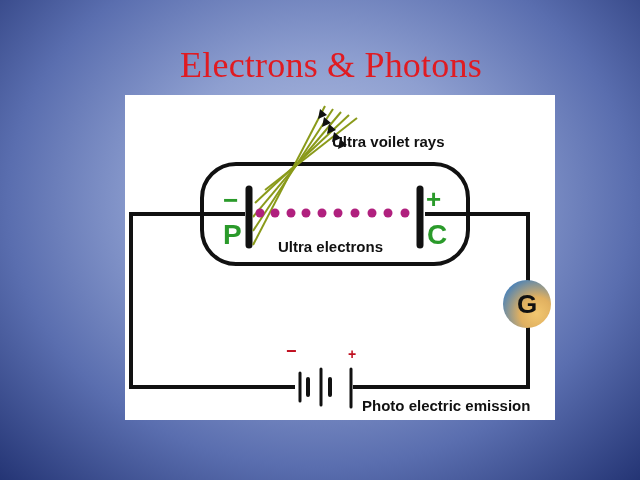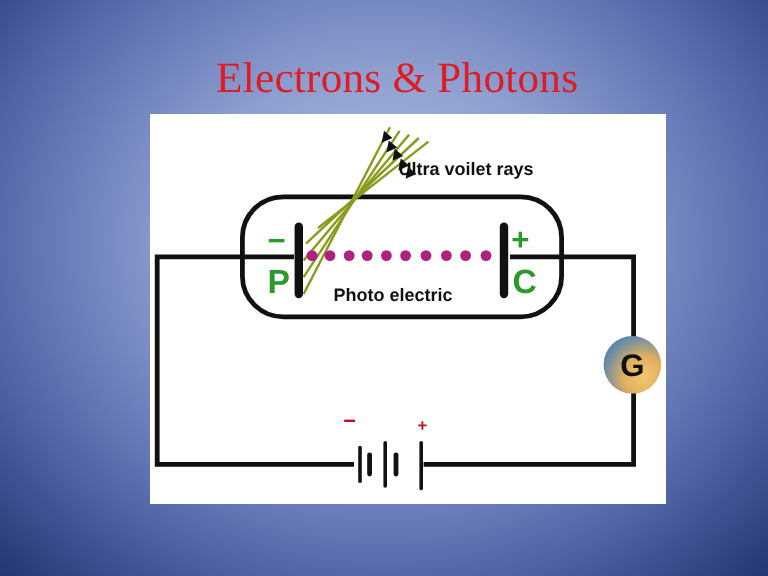--- a/index.html
+++ b/index.html
@@ -87,19 +87,20 @@
       <circle cx="263" cy="118" r="4.5"></circle>
       <circle cx="280" cy="118" r="4.5"></circle>
     </g>
   </svg>
 
   <div class="lbl uv">Ultra voilet rays</div>
   <div class="sign p-minus">−</div>
   <div class="sign p-lbl">P</div>
   <div class="sign c-plus">+</div>
   <div class="sign c-lbl">C</div>
-  <div class="lbl pe">Photo electric</div>
+  <div class="lbl pe">Ultra electrons</div>
   <div class="galv">
       <span>G</span>
     </div>
   <div class="bat-minus">−</div>
   <div class="bat-plus">+</div>
+  <div class="lbl pee">Photo electric emission</div>
 </div>
 
 </body></html>

